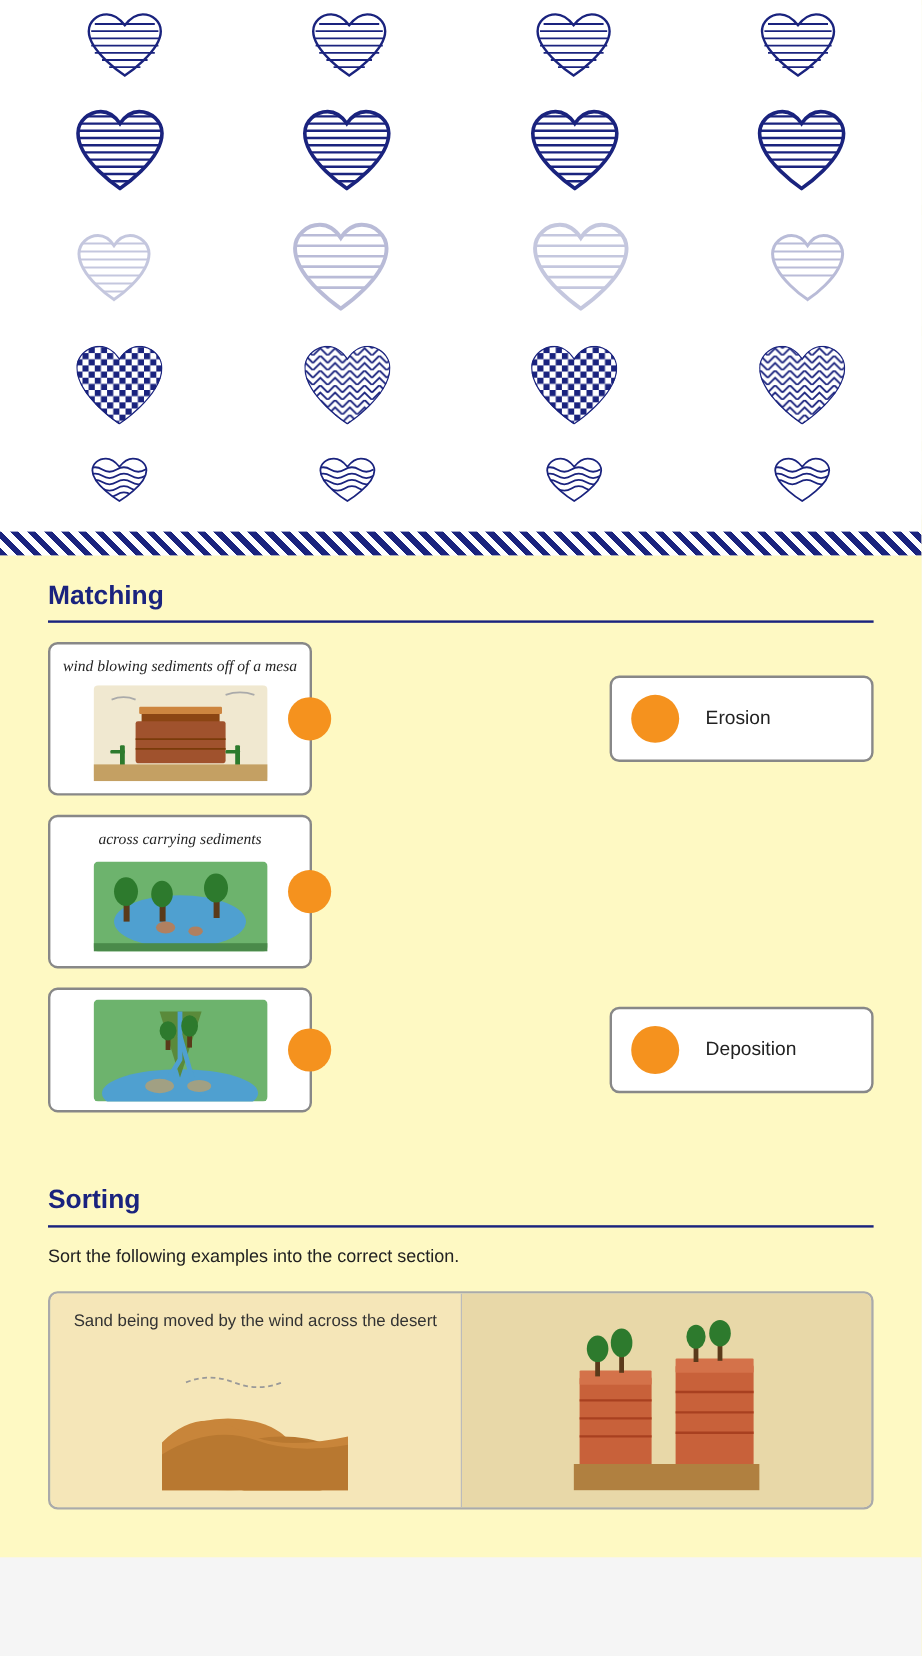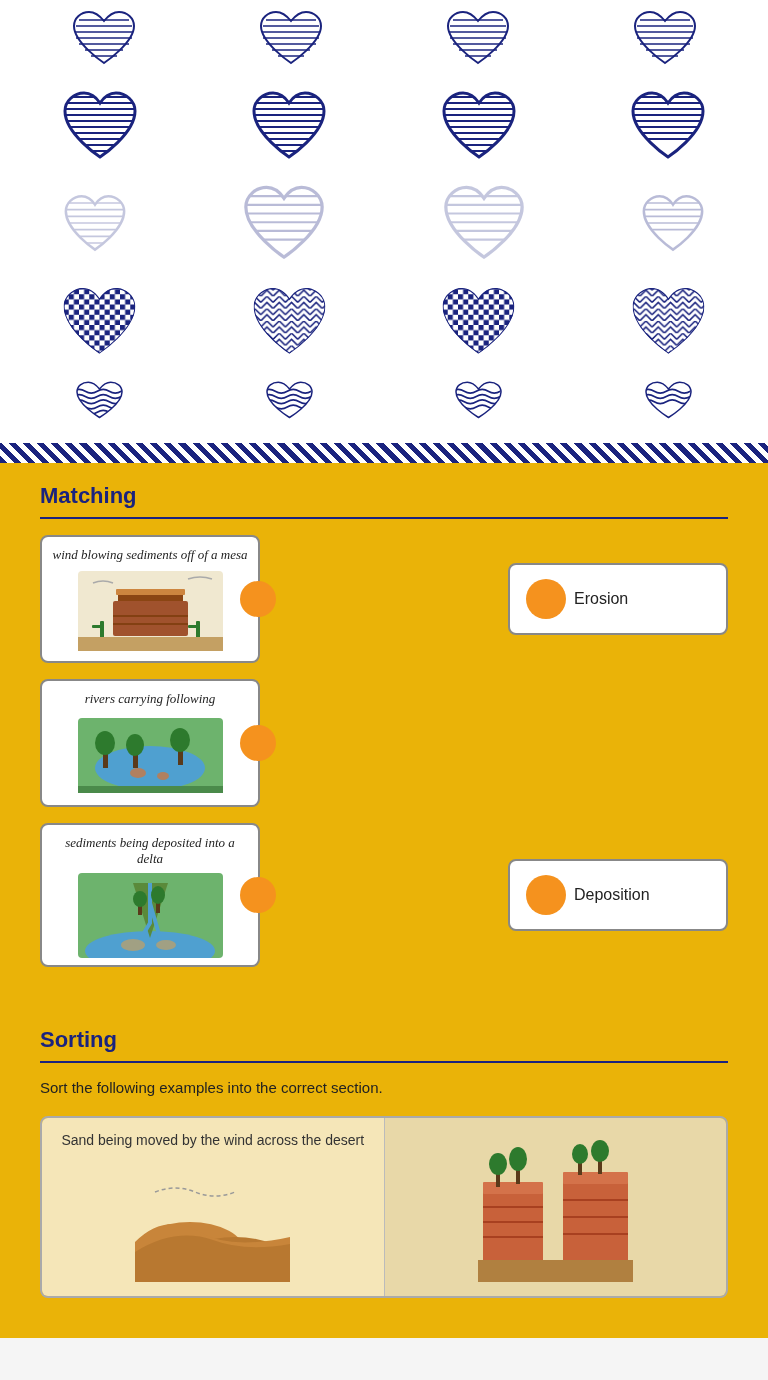--- a/index.html
+++ b/index.html
@@ -32,21 +32,21 @@
       background: white;
     }
 
     .heart-svg {
       width: 70px;
       height: 65px;
     }
 
     
     .main-content {
-      background: #eab308;
+      background: #fef9c3;
       padding: 20px 40px 40px 40px;
     }
 
     
     .section-title {
       font-size: 22px;
       font-weight: bold;
       color: #1a237e;
       margin-bottom: 8px;
     }
@@ -114,21 +114,21 @@
       z-index: 2;
     }
 
     .match-card-right {
       width: 220px;
       border: 2px solid #888;
       border-radius: 8px;
       background: white;
       display: flex;
       align-items: center;
-      gap: 8px;
+      gap: 22px;
       padding: 14px 16px;
       position: relative;
     }
 
     .orange-dot-right {
       width: 40px;
       height: 40px;
       background: #f5921e;
       border-radius: 50%;
       flex-shrink: 0;
@@ -480,21 +480,21 @@
         <div style="flex:1; display:flex; justify-content:center;"></div>
 
         <div class="match-card-right">
           <div class="orange-dot-right"></div>
           <span class="match-label">Erosion</span>
         </div>
       </div>
 
       <div class="matching-row">
         <div class="match-card-left">
-          <p class="match-card-left-text">rivers carrying following</p>
+          <p class="match-card-left-text">across carrying sediments</p>
           <div class="match-card-image">
 
             <svg width="145" height="75" viewBox="0 0 145 75">
               <rect x="0" y="0" width="145" height="75" fill="#6db36d" rx="4"></rect>
 
               <ellipse cx="72" cy="50" rx="55" ry="22" fill="#4fa0d0"></ellipse>
 
               <rect x="25" y="28" width="5" height="22" fill="#5a3a1a"></rect>
               <ellipse cx="27" cy="25" rx="10" ry="12" fill="#2d7a2d"></ellipse>
               <rect x="55" y="30" width="5" height="20" fill="#5a3a1a"></rect>
@@ -510,21 +510,20 @@
           </div>
           <div class="orange-dot-left"></div>
         </div>
 
         <div style="flex:1; display:flex; justify-content:center;"></div>
 
       </div>
 
       <div class="matching-row">
         <div class="match-card-left">
-          <p class="match-card-left-text">sediments being deposited into a delta</p>
           <div class="match-card-image">
 
             <svg width="145" height="85" viewBox="0 0 145 85">
               <rect x="0" y="0" width="145" height="85" fill="#6db36d" rx="4"></rect>
 
               <ellipse cx="72" cy="78" rx="65" ry="20" fill="#4fa0d0"></ellipse>
 
               <path d="M55,10 L72,65 L90,10 Z" fill="#5a8a3a"></path>
 
               <path d="M72,10 L72,50 L60,70 L50,80" fill="none" stroke="#4fa0d0" stroke-width="4"></path>

